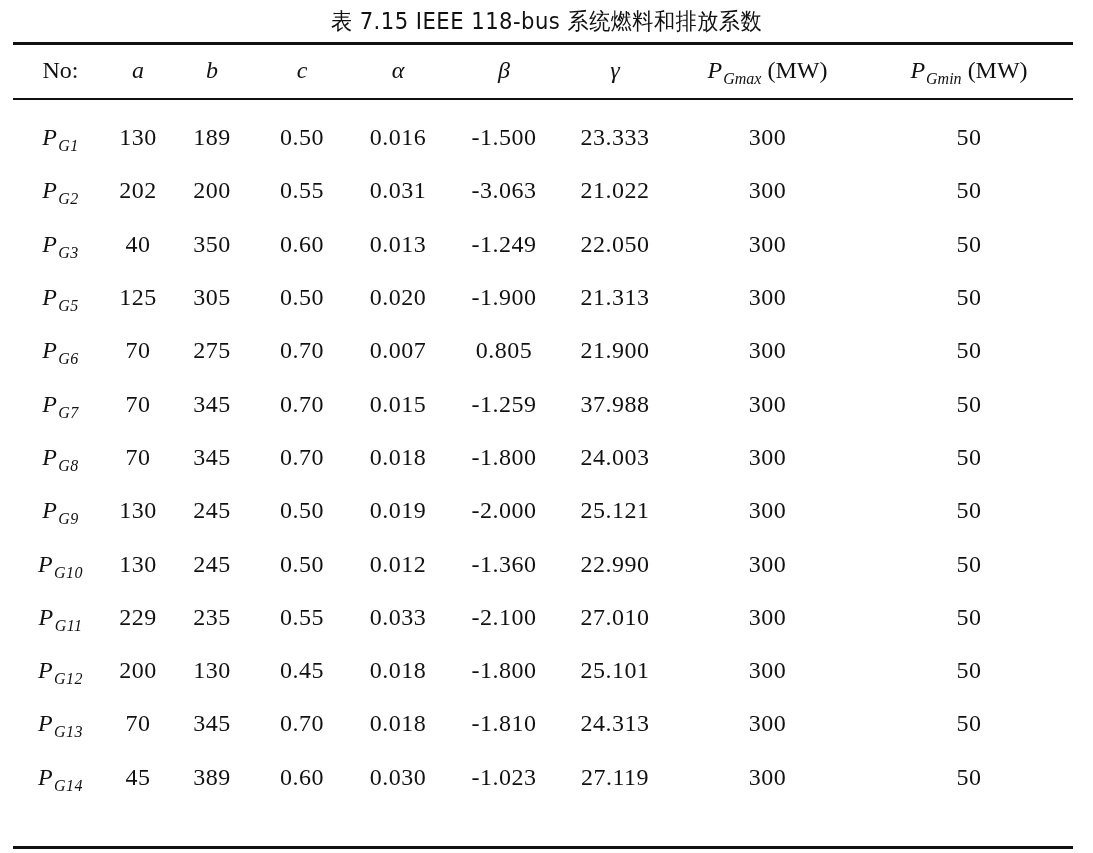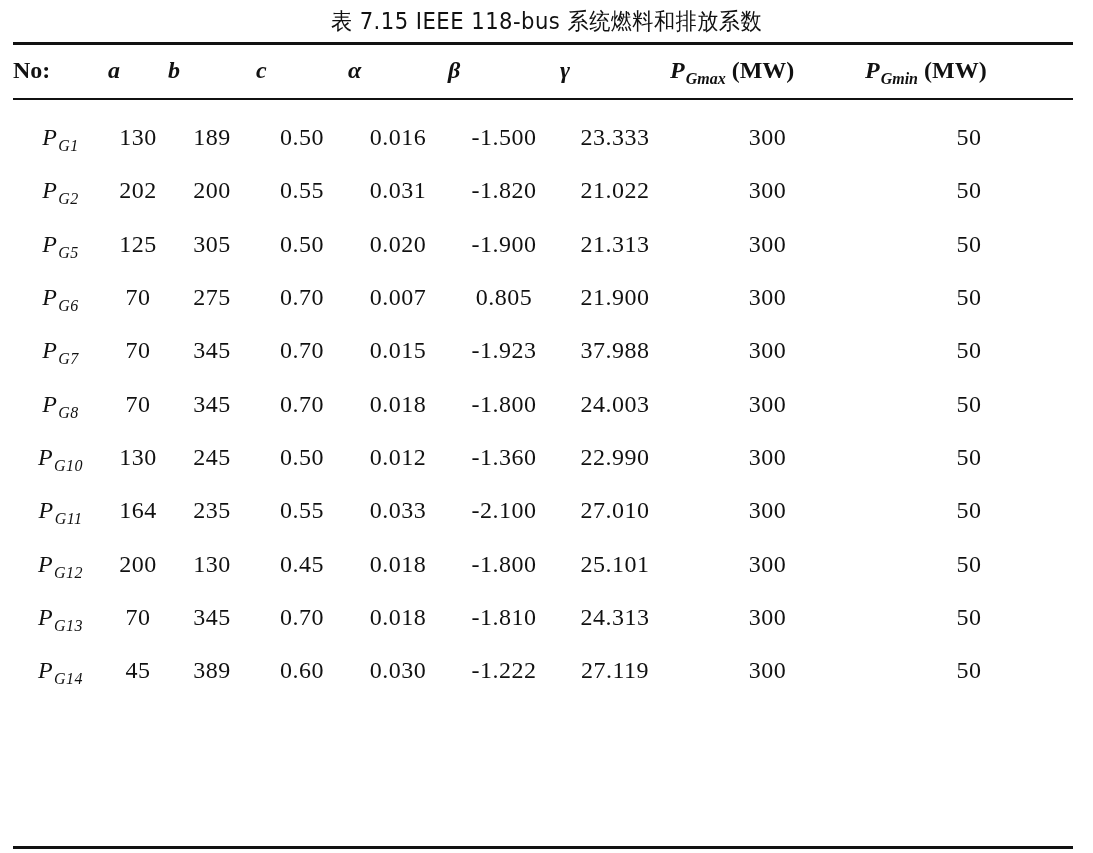--- a/index.html
+++ b/index.html
@@ -40,23 +40,23 @@
     table.data {
       position: absolute;
       top: 45px;
       left: 13px;
       width: 1060px;
       border-collapse: collapse;
       font-size: 24px;
     }
     table.data th {
       height: 50px;
-      font-weight: bold;
+      font-weight: normal;
       padding: 0;
-      text-align: left;
+      text-align: center;
       vertical-align: middle;
     }
     table.data td {
       height: 53.3px;
       padding: 0;
       text-align: center;
       vertical-align: middle;
       letter-spacing: 0.5px;
     }
     table.data tbody tr:first-child td { padding-top: 16px; }
@@ -123,22 +123,33 @@
         <td>23.333</td>
         <td>300</td>
         <td>50</td>
       </tr>
       <tr>
         <td><span class="ital">P</span><span class="sub">G2</span></td>
         <td>202</td>
         <td>200</td>
         <td>0.55</td>
         <td>0.031</td>
-        <td>-1.820</td>
+        <td>-3.063</td>
         <td>21.022</td>
+        <td>300</td>
+        <td>50</td>
+      </tr>
+      <tr>
+        <td><span class="ital">P</span><span class="sub">G3</span></td>
+        <td>40</td>
+        <td>350</td>
+        <td>0.60</td>
+        <td>0.013</td>
+        <td>-1.249</td>
+        <td>22.050</td>
         <td>300</td>
         <td>50</td>
       </tr>
       <tr>
         <td><span class="ital">P</span><span class="sub">G5</span></td>
         <td>125</td>
         <td>305</td>
         <td>0.50</td>
         <td>0.020</td>
         <td>-1.900</td>
@@ -156,50 +167,61 @@
         <td>21.900</td>
         <td>300</td>
         <td>50</td>
       </tr>
       <tr>
         <td><span class="ital">P</span><span class="sub">G7</span></td>
         <td>70</td>
         <td>345</td>
         <td>0.70</td>
         <td>0.015</td>
-        <td>-1.923</td>
+        <td>-1.259</td>
         <td>37.988</td>
         <td>300</td>
         <td>50</td>
       </tr>
       <tr>
         <td><span class="ital">P</span><span class="sub">G8</span></td>
         <td>70</td>
         <td>345</td>
         <td>0.70</td>
         <td>0.018</td>
         <td>-1.800</td>
         <td>24.003</td>
         <td>300</td>
         <td>50</td>
       </tr>
       <tr>
+        <td><span class="ital">P</span><span class="sub">G9</span></td>
+        <td>130</td>
+        <td>245</td>
+        <td>0.50</td>
+        <td>0.019</td>
+        <td>-2.000</td>
+        <td>25.121</td>
+        <td>300</td>
+        <td>50</td>
+      </tr>
+      <tr>
         <td><span class="ital">P</span><span class="sub">G10</span></td>
         <td>130</td>
         <td>245</td>
         <td>0.50</td>
         <td>0.012</td>
         <td>-1.360</td>
         <td>22.990</td>
         <td>300</td>
         <td>50</td>
       </tr>
       <tr>
         <td><span class="ital">P</span><span class="sub">G11</span></td>
-        <td>164</td>
+        <td>229</td>
         <td>235</td>
         <td>0.55</td>
         <td>0.033</td>
         <td>-2.100</td>
         <td>27.010</td>
         <td>300</td>
         <td>50</td>
       </tr>
       <tr>
         <td><span class="ital">P</span><span class="sub">G12</span></td>
@@ -222,19 +244,19 @@
         <td>24.313</td>
         <td>300</td>
         <td>50</td>
       </tr>
       <tr>
         <td><span class="ital">P</span><span class="sub">G14</span></td>
         <td>45</td>
         <td>389</td>
         <td>0.60</td>
         <td>0.030</td>
-        <td>-1.222</td>
+        <td>-1.023</td>
         <td>27.119</td>
         <td>300</td>
         <td>50</td>
       </tr>
     </tbody>
 </table>
 
 </body></html>

